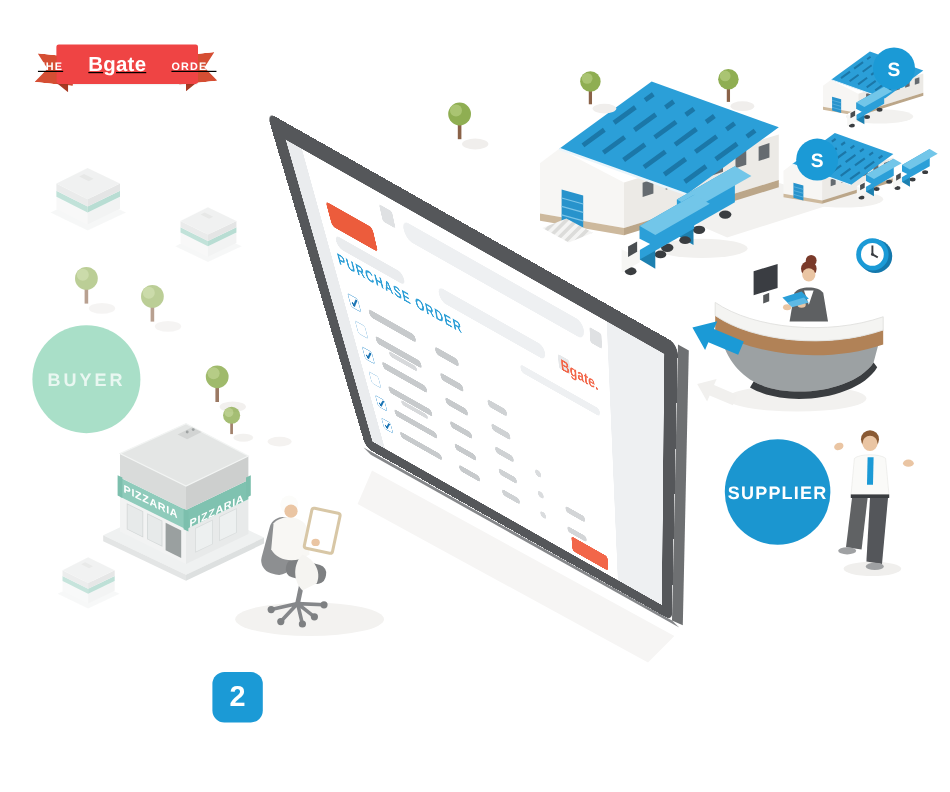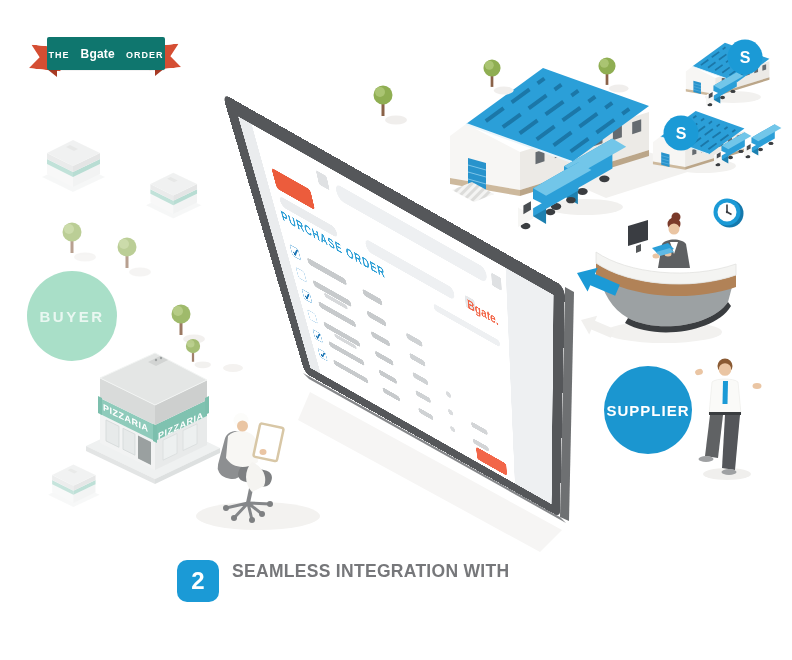--- a/index.html
+++ b/index.html
@@ -10,24 +10,24 @@
   svg text{font-family:"Liberation Sans",sans-serif;}
 
   
   .ribbon{position:absolute;left:30px;top:30px;width:150px;height:48px;}
   .ribbon .tail{position:absolute;width:32px;height:24px;background:#D54E33;}
   .ribbon .tail.l{left:0;top:16px;clip-path:polygon(0 0,100% 0,100% 100%,0 100%,30% 50%);transform:rotate(6deg);}
   .ribbon .tail.r{right:0;top:15px;clip-path:polygon(0 0,100% 0,70% 50%,100% 100%,0 100%);transform:rotate(-6deg);}
   .ribbon .fold{position:absolute;width:10px;height:8px;background:#A83A24;}
   .ribbon .fold.l{left:17px;top:39px;clip-path:polygon(0 0,100% 0,100% 100%);}
   .ribbon .fold.r{right:15px;top:38px;clip-path:polygon(0 0,100% 0,0 100%);}
-  .ribbon .band{position:absolute;left:17px;right:15px;top:7px;height:33px;background:#0f766e;border-radius:2px;
-    display:flex;align-items:center;justify-content:center;gap:11px;box-shadow:0 1px 0 rgba(0,0,0,0.05);}
+  .ribbon .band{position:absolute;left:17px;right:15px;top:7px;height:33px;background:#ef4444;border-radius:2px;
+    display:flex;align-items:center;justify-content:center;gap:21px;box-shadow:0 1px 0 rgba(0,0,0,0.05);text-decoration:underline;}
   .ribbon .band .sm{color:#fff;font-size:9px;font-weight:bold;letter-spacing:1px;padding-top:3px;}
-  .ribbon .band .lg{color:#fff;font-size:12px;font-weight:bold;letter-spacing:0.2px;}
+  .ribbon .band .lg{color:#fff;font-size:17px;font-weight:bold;letter-spacing:0.2px;}
 
   
   .monitor{position:absolute;left:0;top:0;width:400px;height:280px;
     transform-origin:0 0;
     transform:matrix3d(0.859,0.486,0,0.0000033, 0.672,1.460,0,0.001233, 0,0,1,0, 222,93,0,1);
     background:#55575A;border-radius:8px;padding:13px;}
   .screen{position:relative;width:100%;height:100%;background:#ffffff;overflow:hidden;}
   .strip-l{position:absolute;left:0;top:0;width:16px;height:100%;background:#EAECEE;}
   .strip-r{position:absolute;left:317px;top:0;width:57px;height:100%;background:#EEF0F2;}
   .sq{position:absolute;background:#DFE1E3;border-radius:2px;}
@@ -356,17 +356,16 @@
     <div class="band">
       <span class="sm">THE</span>
       <span class="lg">Bgate</span>
       <span class="sm">ORDER</span>
     </div>
   </div>
 
   <div class="caption">
     <div class="step">2</div>
     <div class="cap-text">
-      <div>SEAMLESS INTEGRATION WITH</div>
     </div>
   </div>
 
 </div>
 
 </body></html>

